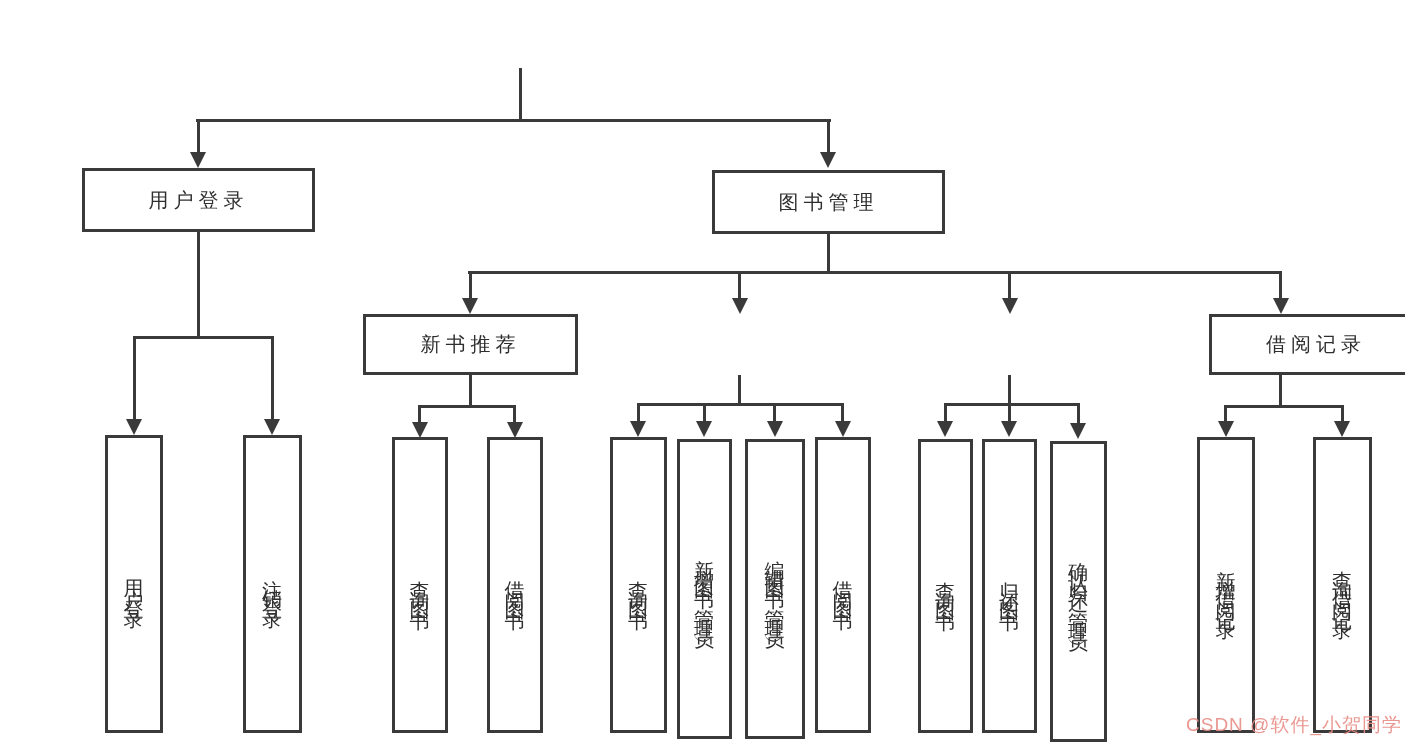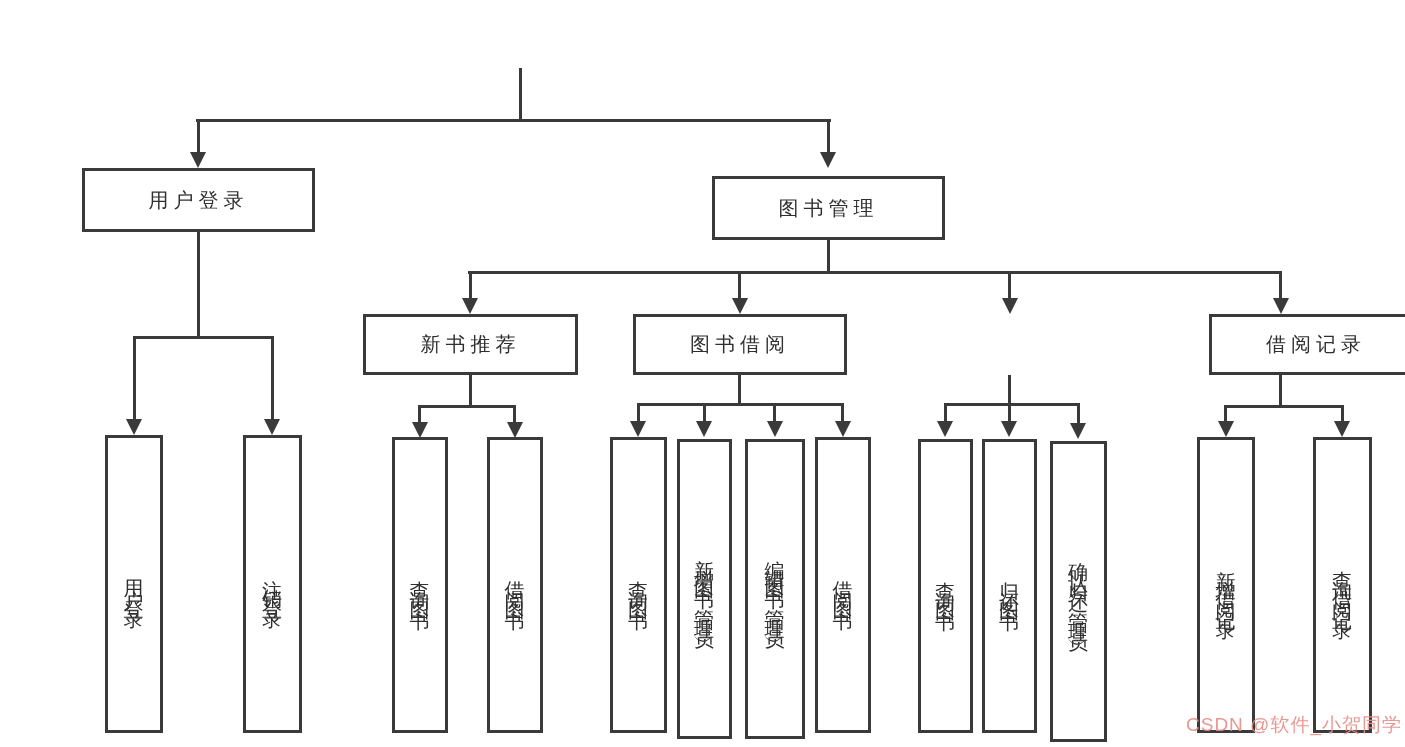--- a/index.html
+++ b/index.html
@@ -93,29 +93,26 @@
   <div class="hl" style="left:1224px;top:405px;width:119px"></div>
   <div class="vl" style="left:1224px;top:405px;height:18px"></div>
   <div class="vl" style="left:1341px;top:405px;height:18px"></div>
   <div class="arr" style="left:1218px;top:421px"></div>
   <div class="arr" style="left:1334px;top:421px"></div>
 
 
   <div class="node" style="left:82px;top:168px;width:233px;height:64px">
     <span>用户登录</span>
   </div>
-  <div class="node" style="left:712px;top:176px;width:233px;height:64px">
+  <div class="node" style="left:712px;top:170px;width:233px;height:64px">
     <span>图书管理</span>
   </div>
 
   <div class="node" style="left:363px;top:314px;width:215px;height:61px">
     <span>新书推荐</span>
-  </div>
-  <div class="node" style="left:633px;top:314px;width:214px;height:61px">
-    <span>图书借阅</span>
   </div>
   <div class="node" style="left:1209px;top:314px;width:214px;height:61px">
     <span>借阅记录</span>
   </div>
 
   <div class="leaf" style="left:105px;top:435px;width:58px;height:298px">
     <span class="vtext">用户登录</span>
   </div>
   <div class="leaf" style="left:243px;top:435px;width:59px;height:298px">
     <span class="vtext">注销登录</span>

